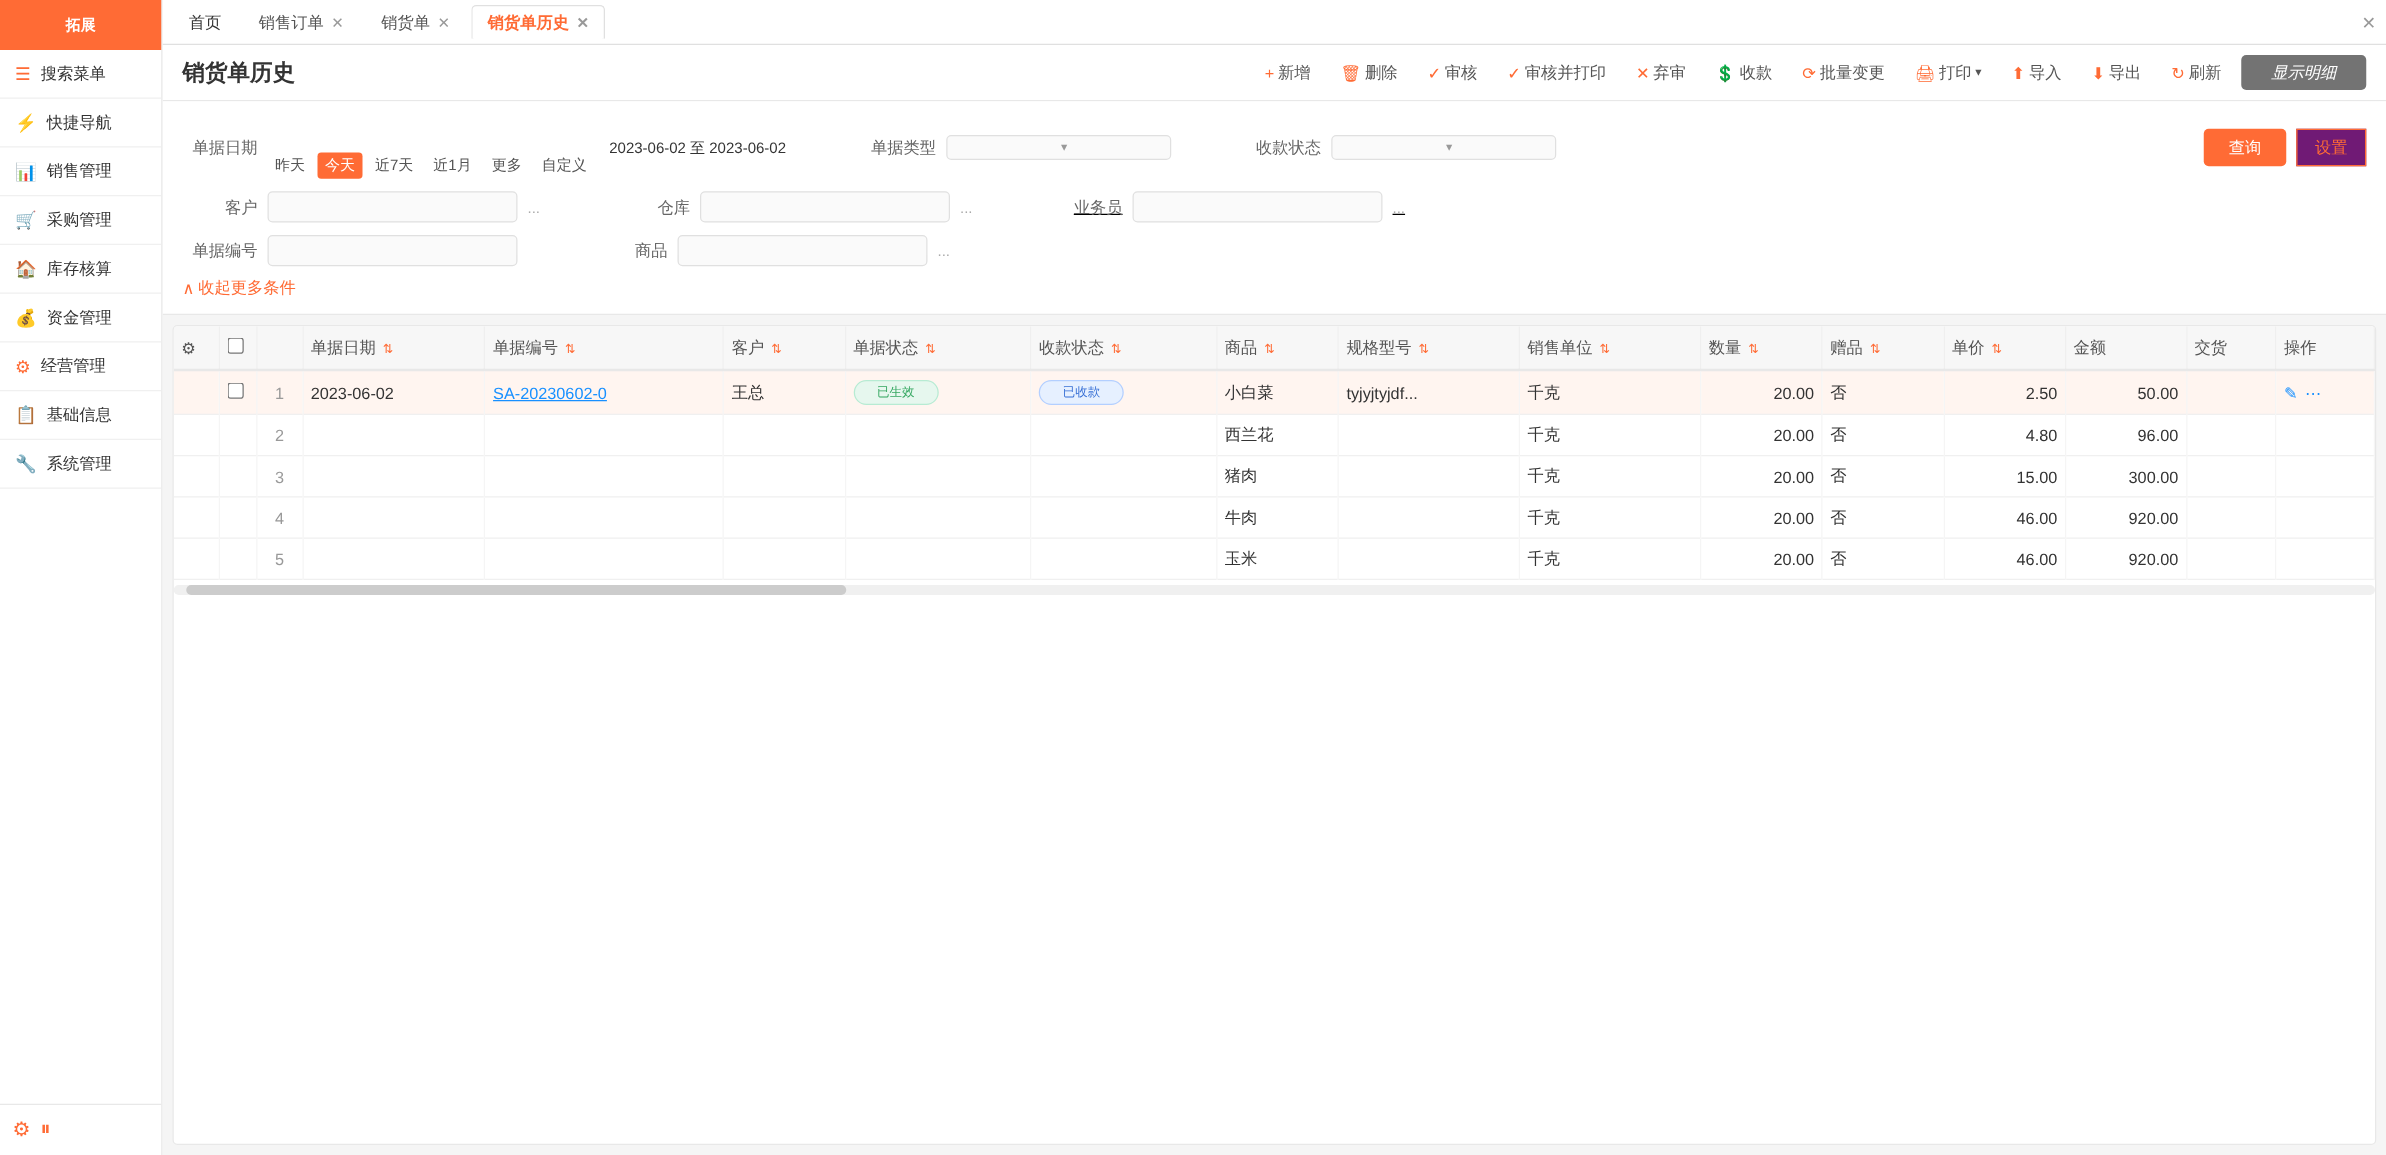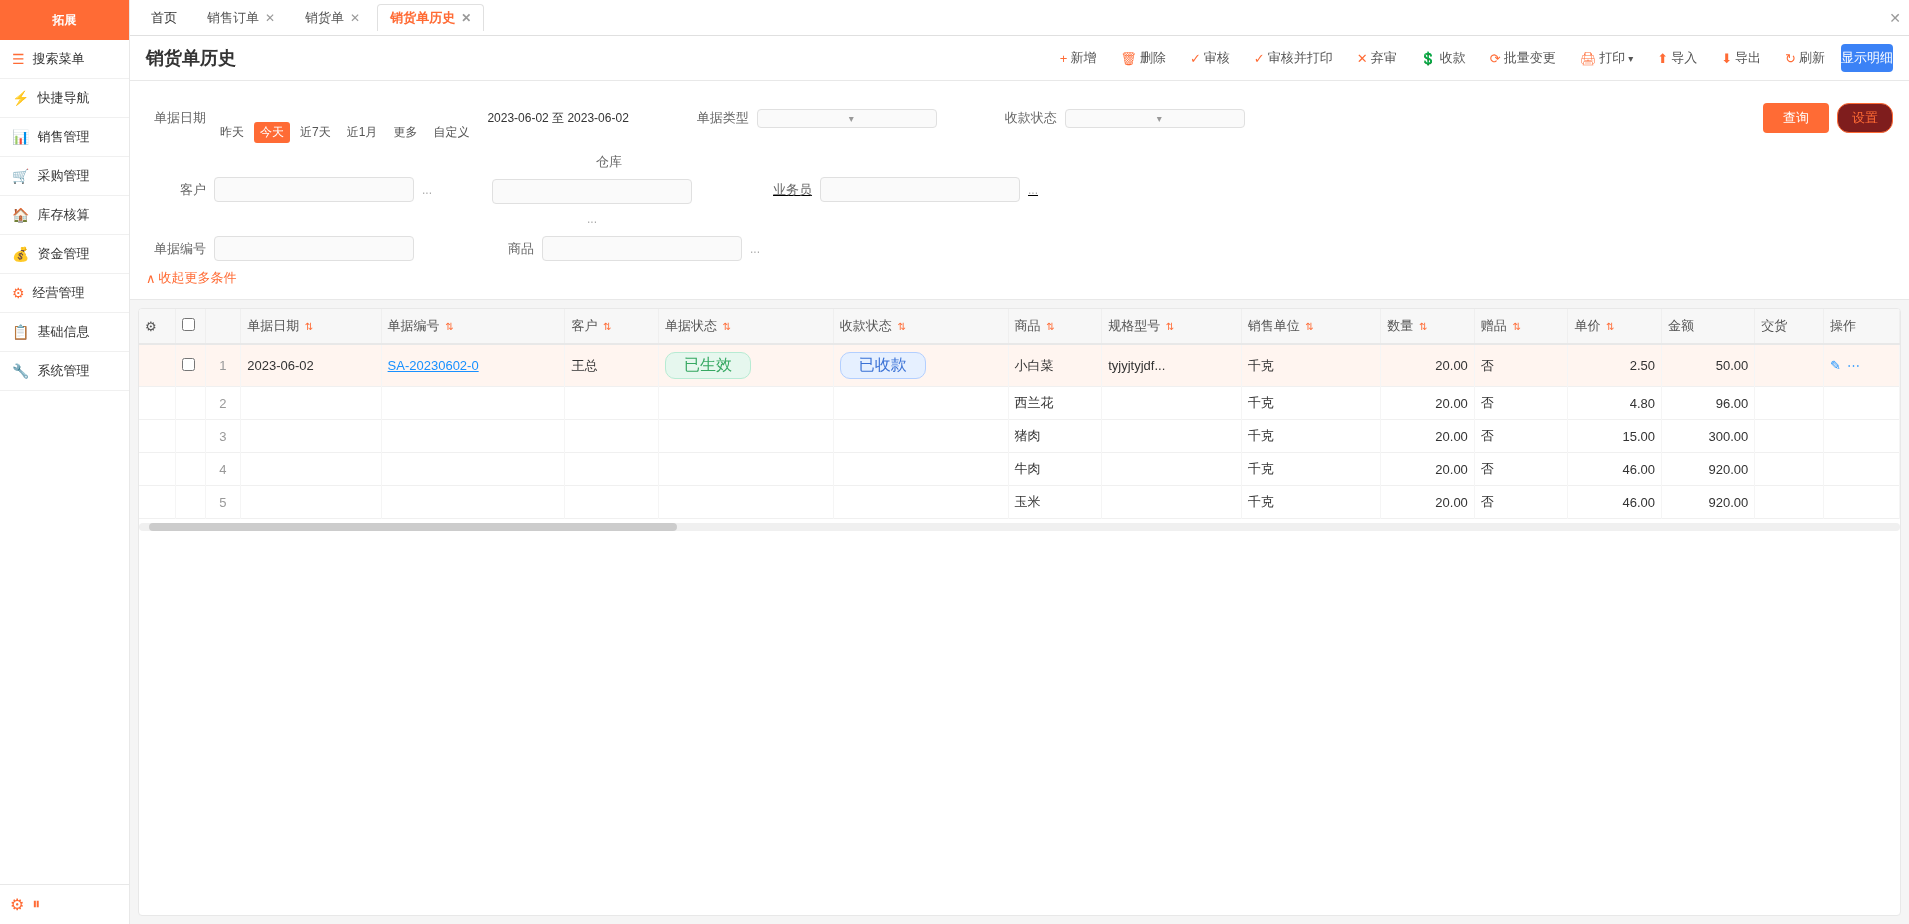--- a/index.html
+++ b/index.html
@@ -130,27 +130,28 @@
       padding: 4px 8px;
       border: none;
       background: none;
       cursor: pointer;
       color: #555;
       font-size: 12px;
       border-radius: 3px;
     }
     .toolbar-btn .btn-icon { color: #ff6b35; font-size: 13px; }
     .toolbar-btn-orange {
-      background: #3b82f6;
+      background: #737373;
       color: white;
       border: none;
-      padding: 5px 0;
+      padding: 5px 24px;
       border-radius: 4px;
       cursor: pointer;
       font-size: 12px;
+      font-style: italic;
     }
 
     
     .filter-area {
       background: #fff;
       padding: 12px 16px;
       border-bottom: 1px solid #e8e8e8;
     }
     .filter-row {
       display: flex;
@@ -226,25 +227,25 @@
     .query-btn {
       background: #ff6b35;
       color: white;
       border: none;
       padding: 6px 20px;
       border-radius: 4px;
       cursor: pointer;
       font-size: 13px;
     }
     .settings-btn {
-      background: #7f1d1d;
+      background: #701a75;
       color: #ff6b35;
       border: 1px solid #ff6b35;
       padding: 5px 14px;
-      border-radius: 12px;
+      border-radius: 0;
       cursor: pointer;
       font-size: 13px;
     }
 
     
     .table-area {
       flex: 1;
       background: #fff;
       margin: 8px;
       border: 1px solid #e8e8e8;
@@ -282,21 +283,21 @@
       padding: 7px 6px;
       color: #333;
       border-right: 1px solid #f5f5f5;
       white-space: nowrap;
     }
     .data-table tbody td.row-num { color: #999; text-align: center; }
     .badge {
       display: inline-block;
       padding: 2px 18px;
       border-radius: 10px;
-      font-size: 16px;
+      font-size: 10px;
     }
     .badge-green { background: #e6f7ee; color: #36a862; border: 1px solid #b7ebd3; }
     .badge-blue { background: #e6f0ff; color: #3b72d6; border: 1px solid #b3cfff; }
     .link-text { color: #1890ff; cursor: pointer; text-decoration: underline; }
 
     
     .table-footer {
       background: #fffdf5;
       border-top: 2px solid #e8e8e8;
       padding: 6px 12px;
@@ -513,21 +514,21 @@
         </div>
       </div>
 
       <div class="filter-row">
         <div class="filter-group">
           <span class="filter-label">客户</span>
           <input class="filter-input" style="min-width: 200px;">
           <span class="filter-ellipsis">...</span>
         </div>
 
-        <div class="filter-group" style="margin-left:40px;flex-direction:column;">
+        <div class="filter-group" style="margin-left:40px;">
           <span class="filter-label">仓库</span>
           <input class="filter-input" style="min-width: 200px;">
           <span class="filter-ellipsis">...</span>
         </div>
 
         <div class="filter-group" style="margin-left:40px;text-decoration:underline;">
           <span class="filter-label">业务员</span>
           <input class="filter-input" style="min-width: 200px;">
           <span class="filter-ellipsis">...</span>
         </div>

